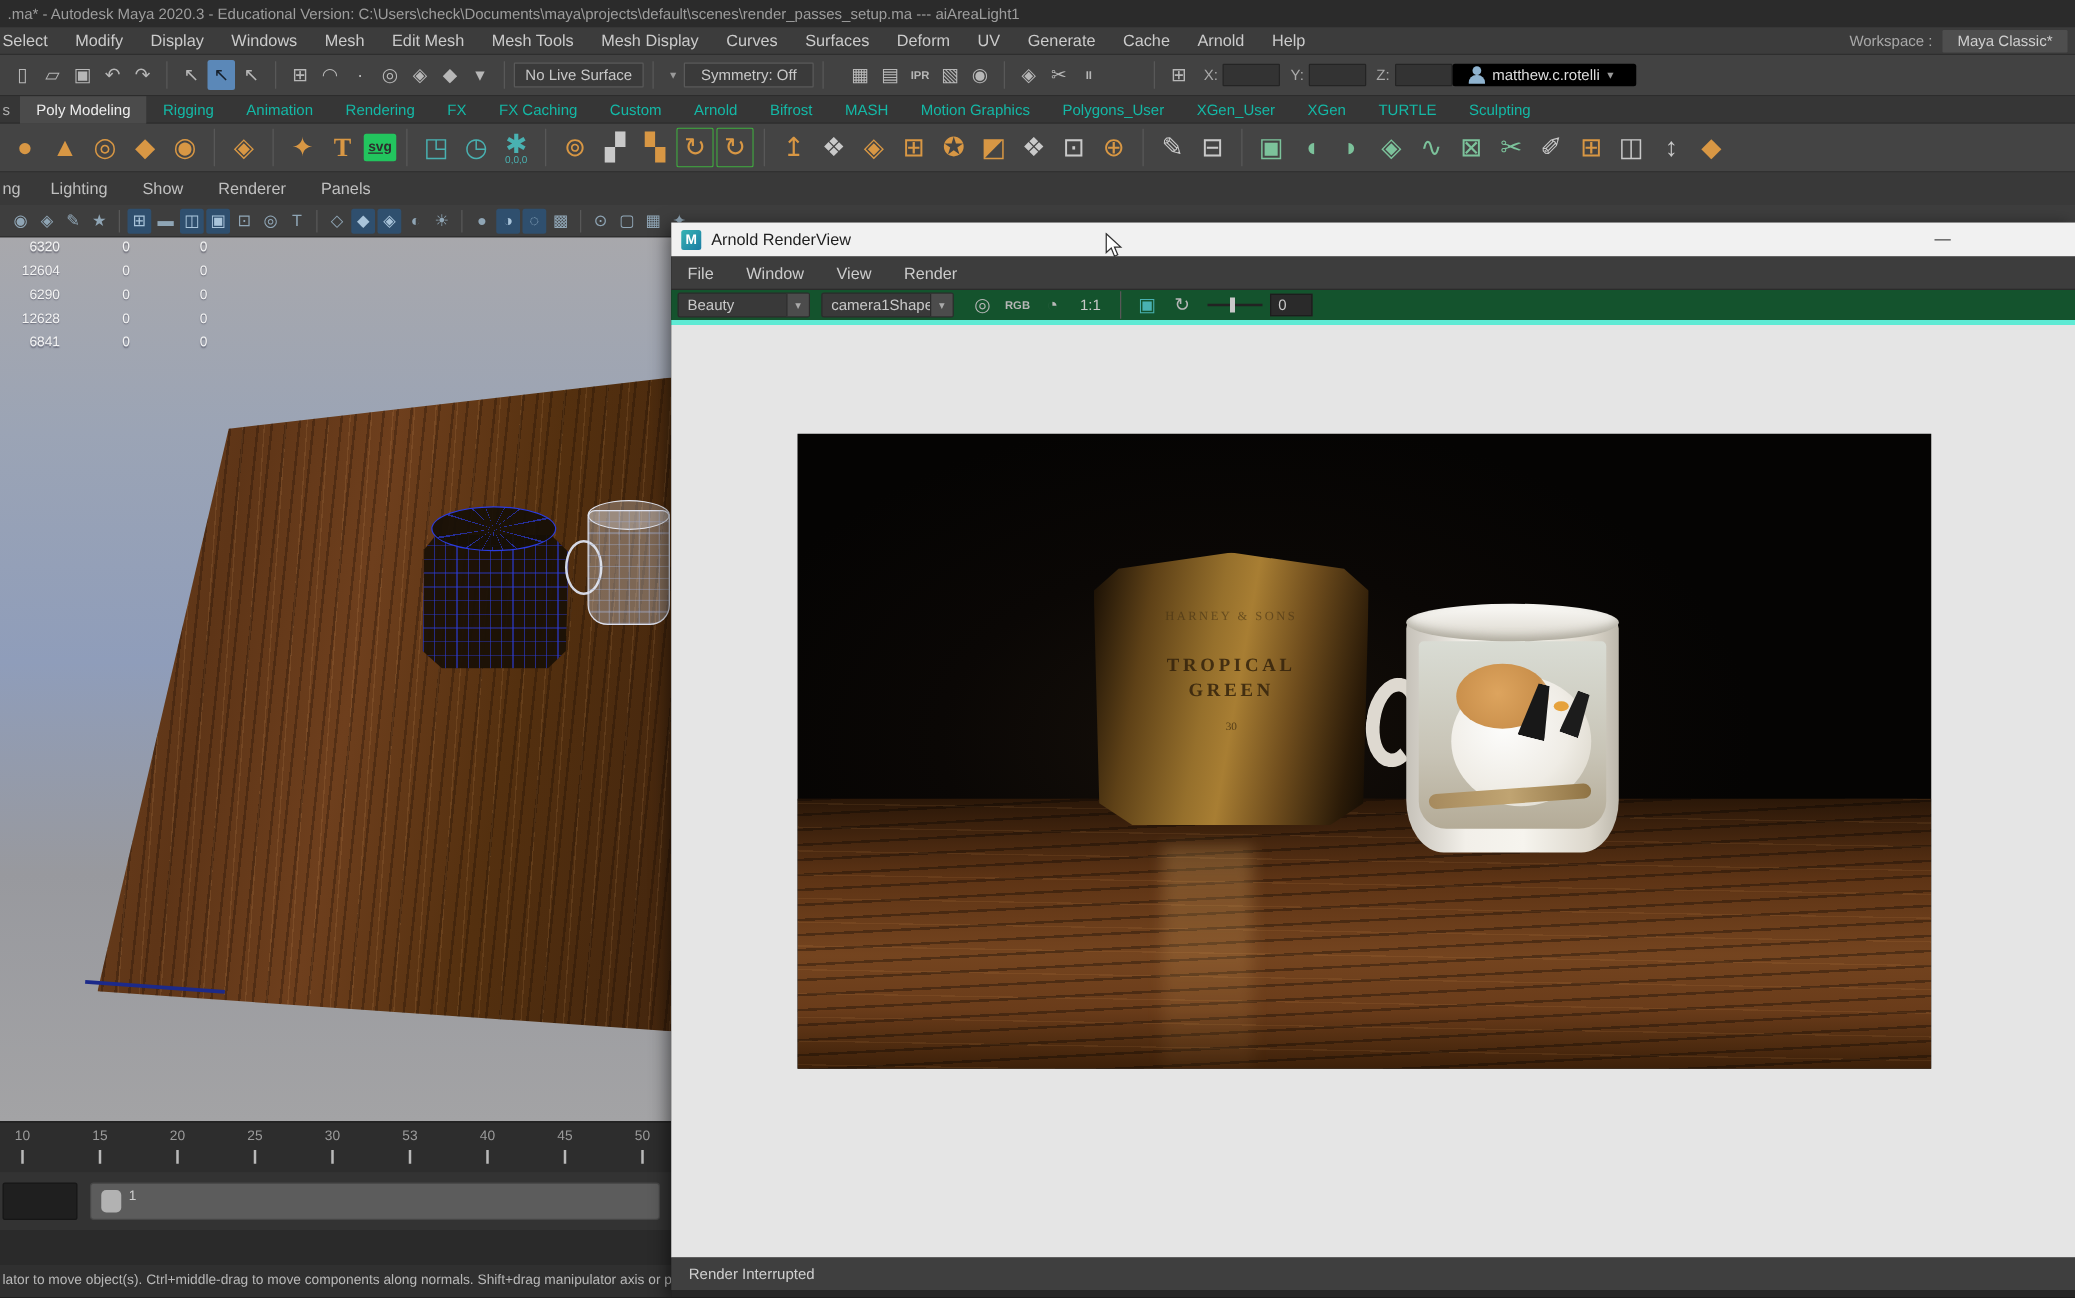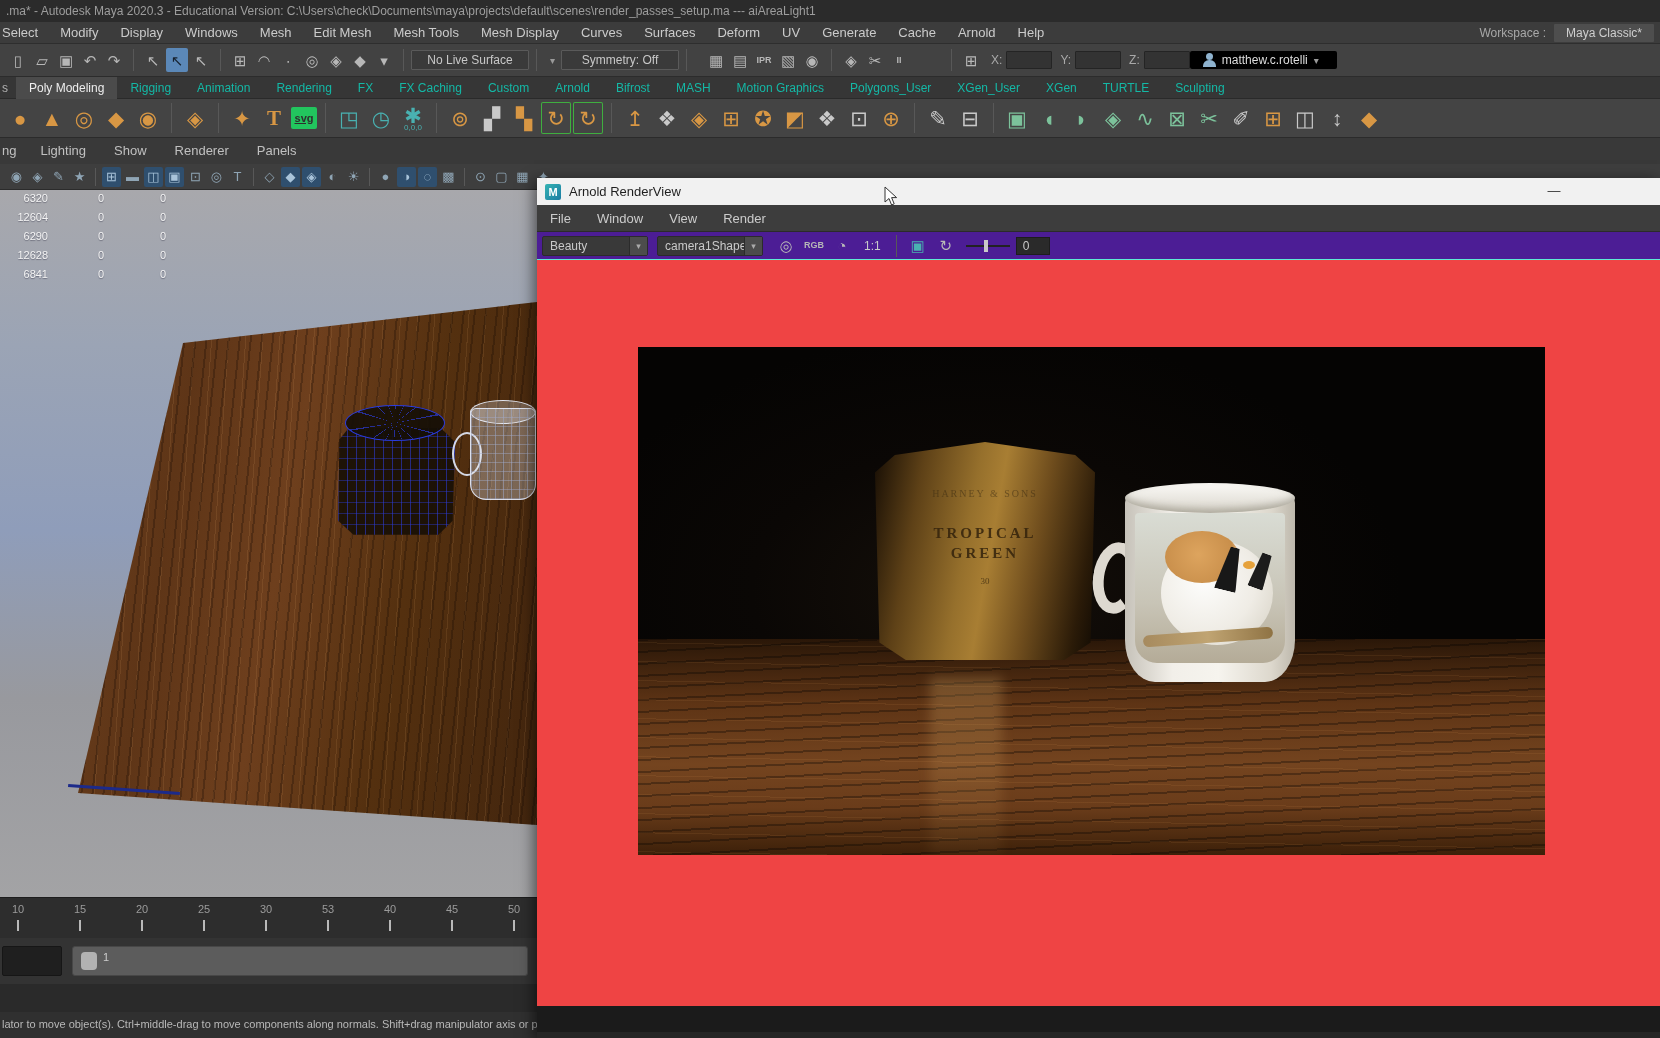--- a/index.html
+++ b/index.html
@@ -24,21 +24,21 @@
     background:#424242; border-bottom:1px solid #2c2c2c; display:flex;
     align-items:center; padding-left:6px; }
   .icrow { display:flex; align-items:center; }
   .ic { display:inline-flex; flex-direction:column; align-items:center; justify-content:center;
     width:22px; height:24px; font-size:15px; color:#b7b7b7; line-height:1;
     border-radius:2px; margin:0 1px; cursor:default; }
   .ic.txt { font-size:9px; font-weight:bold; }
   .ic.act { background:#5b88b8; color:#16202c; }
   .sep { width:1px; height:22px; background:#585858; margin:0 7px; display:inline-block; }
   .sl-field { background:#3a3a3a; border:1px solid #5a5a5a; color:#c8c8c8;
-    font-size:12px; padding:2px 0; width:118px; text-align:center; border-radius:1px; }
+    font-size:12px; padding:2px 0; width:104px; text-align:center; border-radius:1px; }
   .dd-arrow { color:#9a9a9a; font-size:10px; margin:0 6px; }
   .xyz-label { color:#a9a9a9; font-size:12px; margin:0 4px 0 8px; }
   .xyz-field { width:46px; height:18px; background:#333; border:1px solid #242424; border-radius:1px; }
   #user-chip { display:flex; align-items:center; background:#000000; border-radius:2px;
     padding:2px 12px; color:#dedede; font-size:12px; }
   #avatar { width:14px; height:14px; margin-right:6px; position:relative; }
   #avatar::before { content:""; position:absolute; left:4px; top:0; width:7px; height:7px;
     border-radius:50%; background:#8fb3cf; }
   #avatar::after { content:""; position:absolute; left:1px; top:7px; width:13px; height:7px;
     border-radius:6px 6px 0 0; background:#8fb3cf; }
@@ -156,36 +156,36 @@
   #maya-logo { width:16px; height:16px; border-radius:2px;
     background:linear-gradient(135deg,#35b3b3,#1b7ca3); color:#fff; font-size:11px;
     font-weight:bold; text-align:center; line-height:16px; margin-right:8px; }
   #rv-title { color:#1e1e1e; font-size:13px; }
   #rv-minimize { position:absolute; left:1002px; top:0; width:30px; height:27px;
     color:#333; font-size:13px; text-align:center; line-height:25px; }
   #rv-menubar { height:27px; background:#3d3d3d; border-bottom:1px solid #2b2b2b;
     white-space:nowrap; }
   #rv-menubar .rv-menu { display:inline-block; color:#cccccc; font-size:13px;
     line-height:27px; padding:0 13px; }
-  #rv-toolbar { height:28px; background:#4c1d95; border-bottom:1px solid #5eead4;
+  #rv-toolbar { height:28px; background:#14532d; border-bottom:4px solid #5eead4;
     display:flex; align-items:center; padding-left:5px; }
   .rv-dd { display:flex; align-items:center; height:20px; background:#393939;
     border:1px solid #2b2b2b; border-radius:2px; margin-right:9px; }
   .rv-dd .rv-dd-label { width:86px; padding-left:7px; color:#c9c9c9; font-size:12px; }
   .rv-dd .rv-dd-btn { width:18px; height:18px; background:#4c4c4c; color:#aaa;
     font-size:9px; text-align:center; line-height:18px; border-left:1px solid #2b2b2b; }
   #rv-toolbar .ic { width:26px; }
   #rv-ratio { color:#c9c9c9; font-size:12px; margin:0 8px; }
   #rv-slider { position:relative; width:44px; height:20px; margin:0 6px; }
   #rv-slider .track { position:absolute; left:0; top:9px; width:44px; height:2px; background:#222; }
   #rv-slider .knob { position:absolute; left:18px; top:4px; width:4px; height:12px; background:#c9c9c9; }
   #rv-exposure { width:34px; height:18px; background:#2a2a2a; border:1px solid #1d1d1d;
     color:#c9c9c9; font-size:12px; text-align:left; padding-left:6px; line-height:16px; }
   #rv-canvas { position:absolute; left:0; top:82px; width:1123px; height:746px;
-    background:#ef4444; overflow:hidden; }
+    background:#e5e5e5; overflow:hidden; }
   #rv-statusbar { position:absolute; left:0; top:828px; width:1123px; height:26px;
     background:#3f3f3f; color:#cfcfcf; font-size:12px; line-height:26px; padding-left:14px; }
   #rv-bottomstrip { position:absolute; left:0; top:854px; width:1123px; height:6px; background:#262626; }
 
   
   #rv-image { position:absolute; left:101px; top:87px; width:907px; height:508px;
     background:radial-gradient(ellipse 420px 260px at 38% 48%, #16100a 0%, #0a0705 55%, #050403 100%);
     overflow:hidden; }
   #ri-wood { position:absolute; left:0; top:292px; width:907px; height:216px;
     background:
@@ -511,20 +511,23 @@
             <div class="bird-stripe1"></div>
             <div class="bird-stripe2"></div>
             <div class="bird-beak"></div>
             <div class="bird-branch"></div>
           </div>
           <div class="mug-rim"></div>
         </div>
       </div>
     </div>
 
+    <div id="rv-statusbar">
+      <span>Render Interrupted</span>
+    </div>
     <div id="rv-bottomstrip"></div>
   </div>
 
   <div id="cursor">
     <svg width="15" height="21" viewBox="0 0 15 21">
       <polygon points="1,1 1,16 5,12.5 7.6,19 10.2,17.8 7.6,11.6 12.6,11.6" fill="#ffffff" stroke="#333" stroke-width="1"></polygon>
     </svg>
   </div>
 
 </div>

